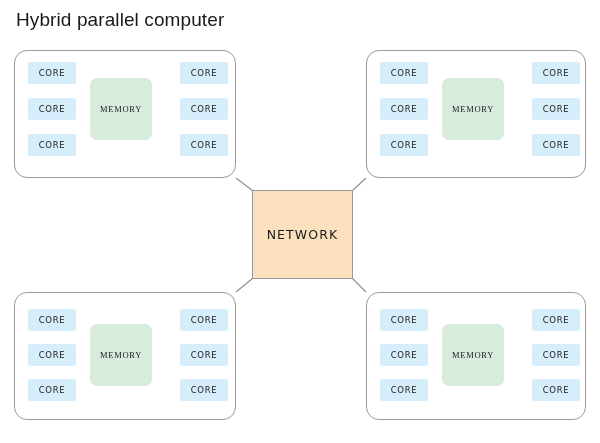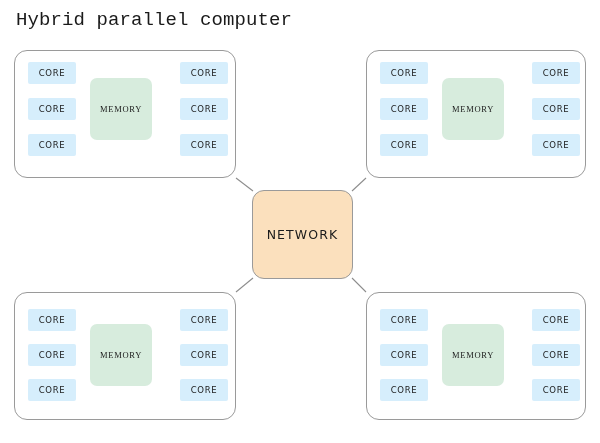--- a/index.html
+++ b/index.html
@@ -17,21 +17,21 @@
   #stage {
     position: absolute;
     left: 0; top: 0;
     width: 600px;
     height: 443px;
   }
   #title {
     position: absolute;
     left: 16px;
     top: 9px;
-    font-family: Liberation Mono, monospace;
+    font-family: Liberation Sans, sans-serif;
     font-size: 19px;
     font-weight: 400;
     color: #1a1a1a;
     letter-spacing: 0.1px;
     white-space: nowrap;
   }
   .edges {
     position: absolute;
     left: 0; top: 0;
     width: 600px;
@@ -77,21 +77,21 @@
   }
   #network-box {
     position: absolute;
     left: 252px;
     top: 190px;
     width: 101px;
     height: 89px;
     box-sizing: border-box;
     background: #fbe0bd;
     border: 1.1px solid #9a9a9a;
-    border-radius: 12px;
+    border-radius: 1px;
     display: flex;
     align-items: center;
     justify-content: center;
     font-family: "DejaVu Sans", sans-serif;
     font-size: 12.5px;
     letter-spacing: 1.1px;
     color: #1b1b1b;
   }
 </style>
 </head>

